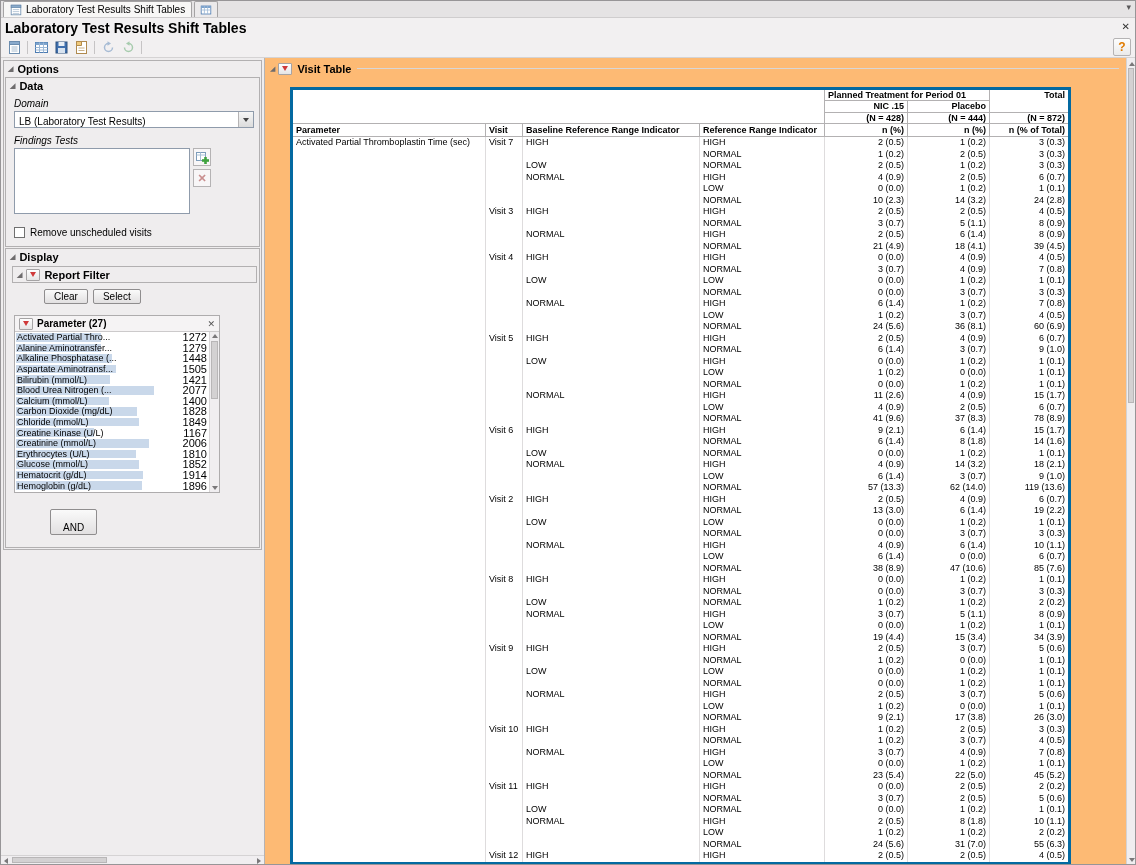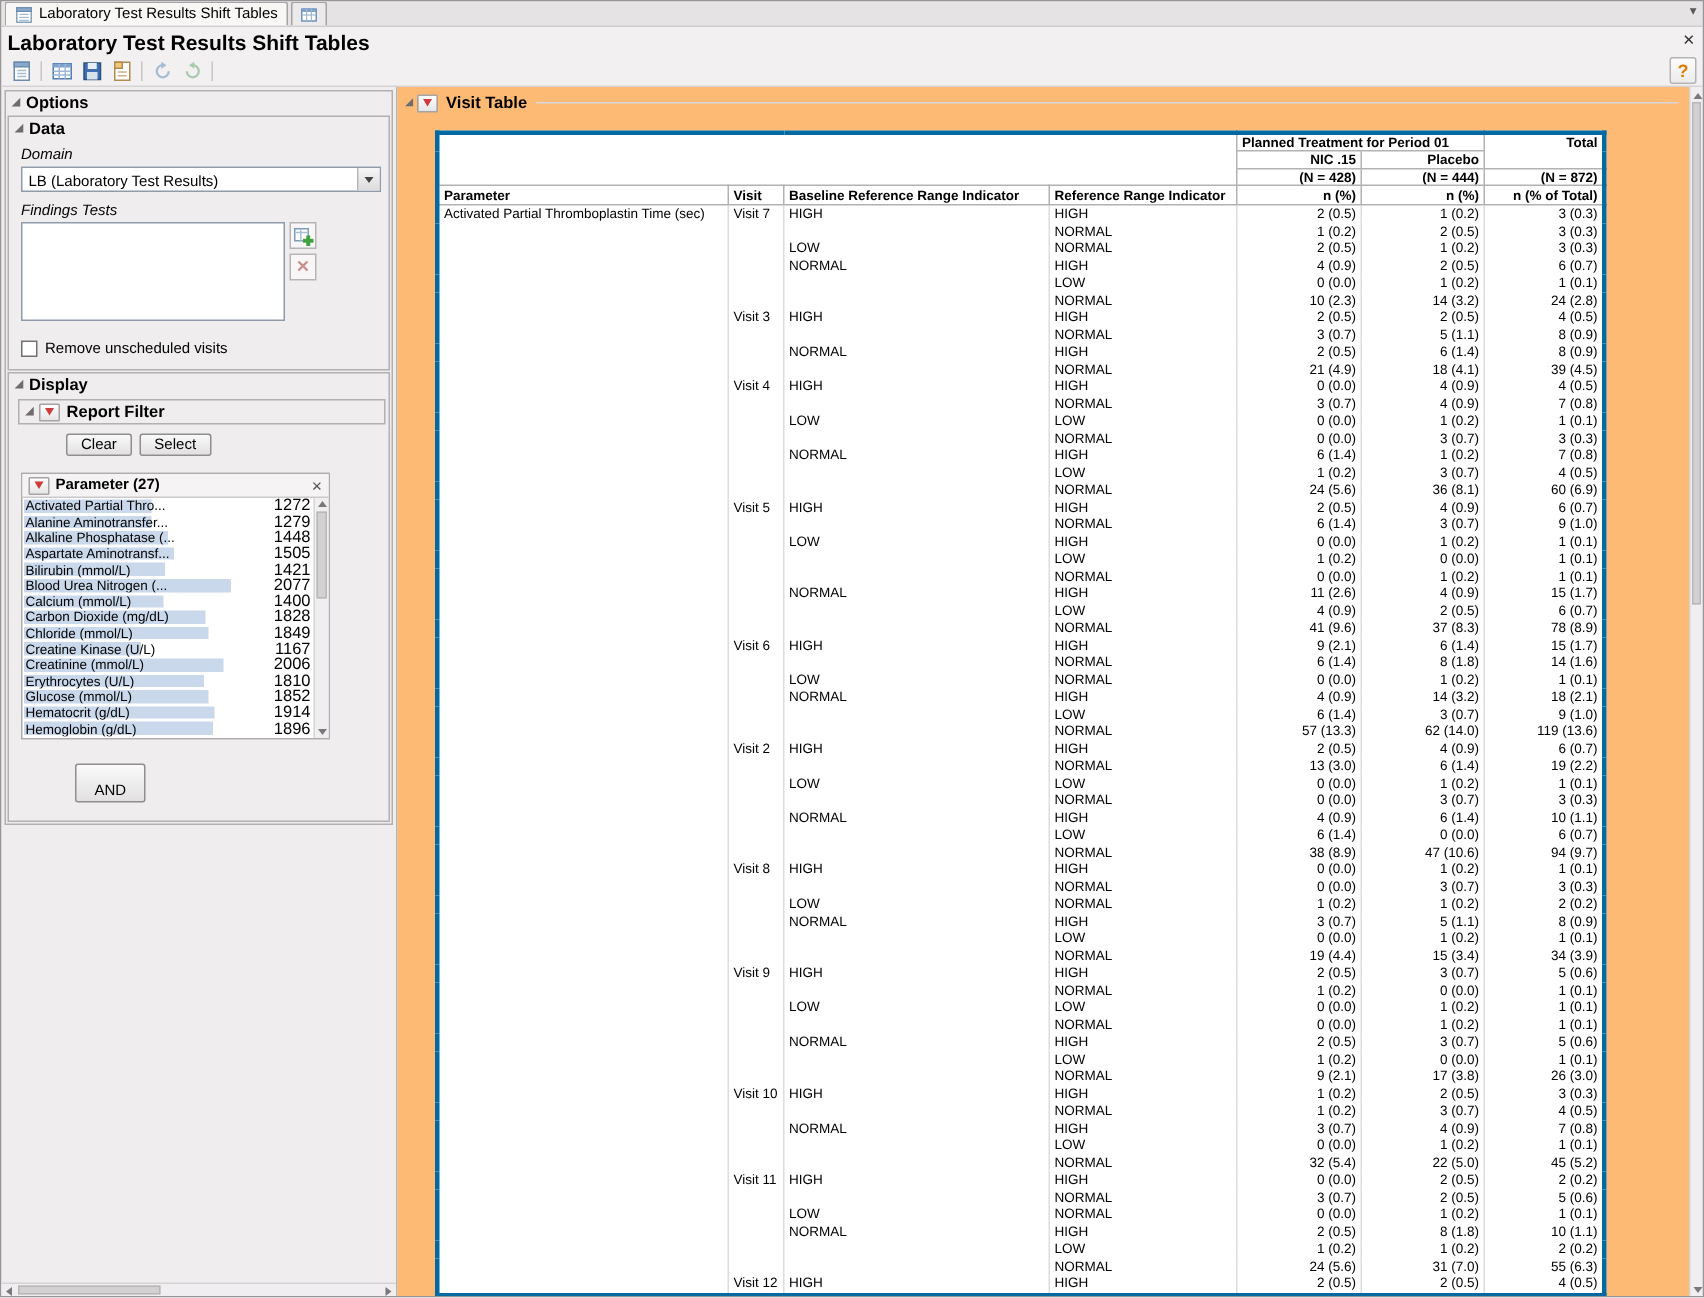--- a/index.html
+++ b/index.html
@@ -741,21 +741,21 @@
                 <td class="num">0 (0.0)</td>
                 <td class="num">6 (0.7)</td>
               </tr>
               <tr>
                 <td></td>
                 <td></td>
                 <td></td>
                 <td>NORMAL</td>
                 <td class="num">38 (8.9)</td>
                 <td class="num">47 (10.6)</td>
-                <td class="num">94 (9.7)</td>
+                <td class="num">85 (7.6)</td>
               </tr>
               <tr>
                 <td></td>
                 <td>Visit 8</td>
                 <td>HIGH</td>
                 <td>HIGH</td>
                 <td class="num">0 (0.0)</td>
                 <td class="num">1 (0.2)</td>
                 <td class="num">1 (0.1)</td>
               </tr>
@@ -901,21 +901,21 @@
                 <td>LOW</td>
                 <td class="num">0 (0.0)</td>
                 <td class="num">1 (0.2)</td>
                 <td class="num">1 (0.1)</td>
               </tr>
               <tr>
                 <td></td>
                 <td></td>
                 <td></td>
                 <td>NORMAL</td>
-                <td class="num">32 (5.4)</td>
+                <td class="num">23 (5.4)</td>
                 <td class="num">22 (5.0)</td>
                 <td class="num">45 (5.2)</td>
               </tr>
               <tr>
                 <td></td>
                 <td>Visit 11</td>
                 <td>HIGH</td>
                 <td>HIGH</td>
                 <td class="num">0 (0.0)</td>
                 <td class="num">2 (0.5)</td>

